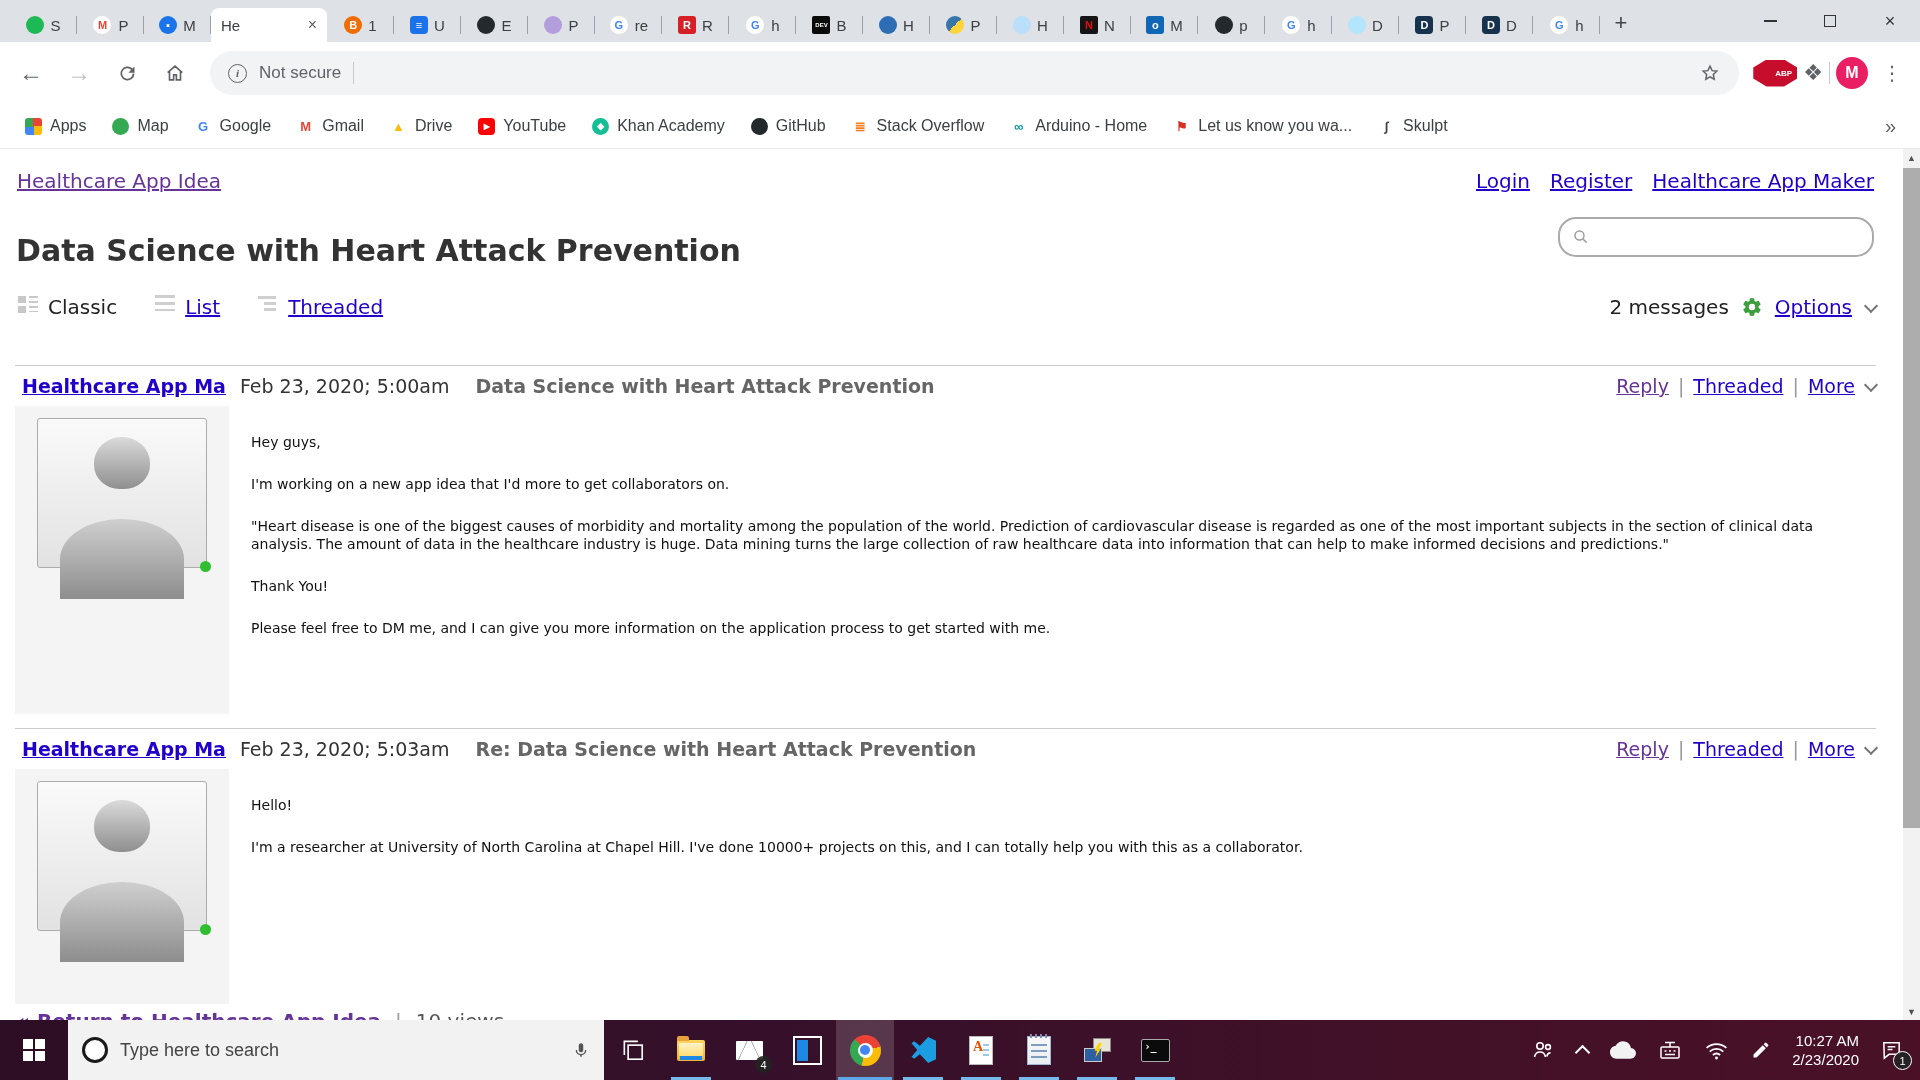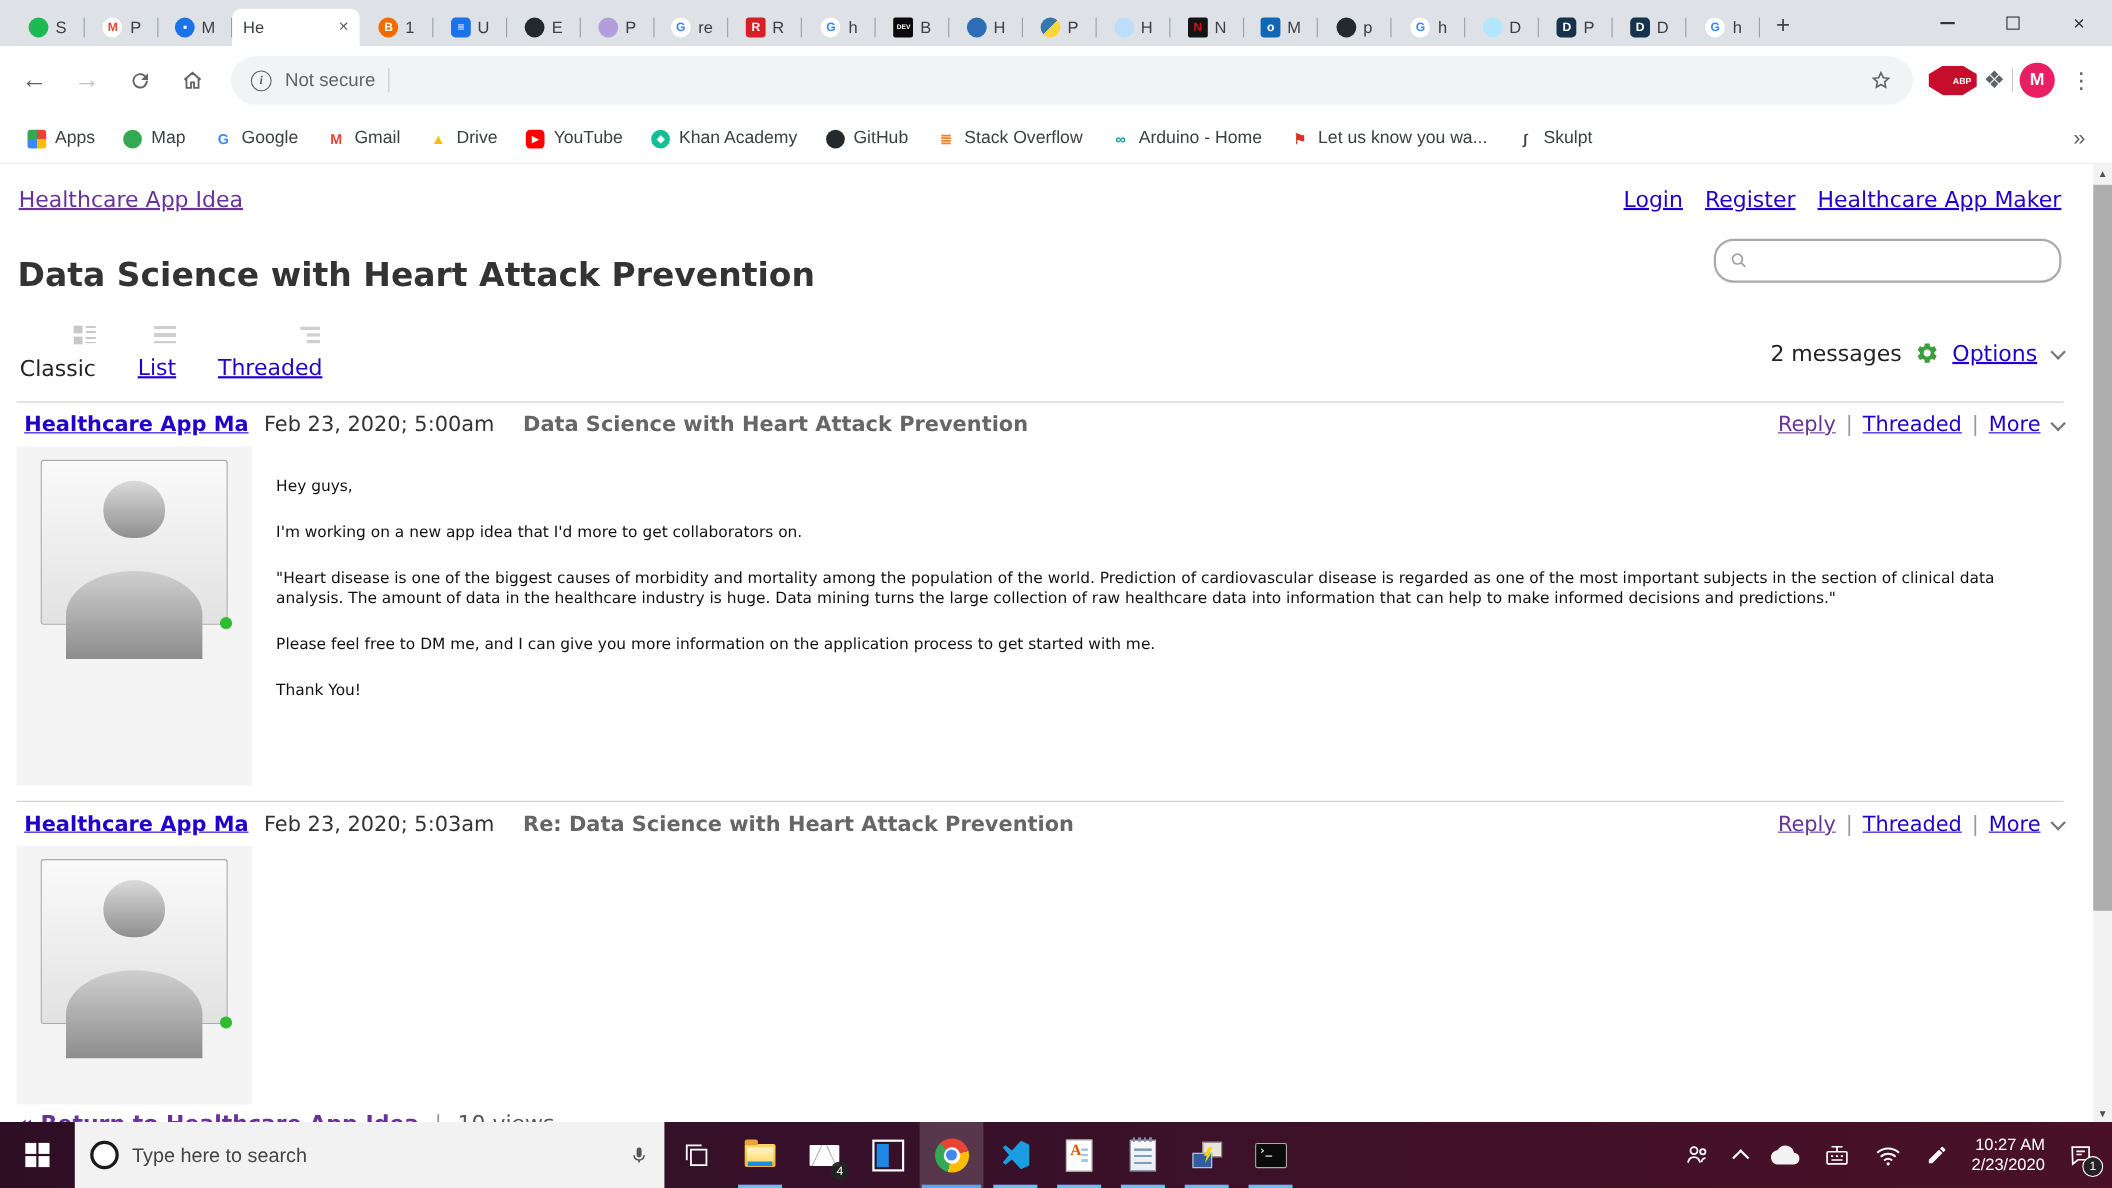--- a/index.html
+++ b/index.html
@@ -60,21 +60,21 @@
   a{text-decoration:underline;}
   .lnk{color:var(--link,#2200CC);cursor:pointer;}
   .vlnk{color:var(--visited-link,#663399);cursor:pointer;}
   .breadcrumb{position:absolute;top:20px;left:17px;font-size:20px;}
   .toplinks{position:absolute;top:20px;right:46px;display:flex;gap:20px;font-size:20px;}
   .pagetitle{position:absolute;top:64px;left:16px;font-size:30px;font-weight:bold;color:var(--title-text,#333);}
   .psearch{position:absolute;top:68px;right:46px;width:288px;height:36px;border:2px solid #AAA;
            border-radius:18px;display:flex;align-items:center;padding:0 12px;gap:8px;background:#fff;}
   .psearch input{border:none;outline:none;flex:1;font-size:17px;font-family:inherit;min-width:0;background:transparent;}
   .viewrow{position:absolute;top:146px;left:18px;right:44px;display:flex;align-items:center;font-size:20px;color:#222;}
-  .vmode{display:flex;align-items:flex-end;gap:10px;margin-right:38px;cursor:pointer;flex-direction:column;}
+  .vmode{display:flex;align-items:flex-start;gap:10px;margin-right:38px;cursor:pointer;}
   .ic-classic{width:20px;height:18px;background:
       linear-gradient(#C8C8C8,#C8C8C8) 0 1px/8px 7px,
       linear-gradient(#C8C8C8,#C8C8C8) 0 11px/8px 7px,
       repeating-linear-gradient(#C8C8C8 0 2px,transparent 2px 5px) 11px 1px/9px 16px;
       background-repeat:no-repeat;}
   .ic-list{width:20px;height:16px;background:repeating-linear-gradient(#CFCFCF 0 3px,transparent 3px 7px);}
   .ic-threaded{width:20px;height:16px;background:
       linear-gradient(#CFCFCF,#CFCFCF) 0 1px/18px 3px,
       linear-gradient(#CFCFCF,#CFCFCF) 6px 7px/12px 3px,
       linear-gradient(#CFCFCF,#CFCFCF) 6px 13px/12px 3px;background-repeat:no-repeat;}
@@ -472,22 +472,22 @@
               <span class="av-head"></span>
               <span class="av-body"></span>
               <span class="presence"></span>
             </div>
             <div class="posts-count">2 posts</div>
           </div>
           <div class="msg">
             <p>Hey guys,</p>
               <p>I'm working on a new app idea that I'd more to get collaborators on.</p>
               <p>"Heart disease is one of the biggest causes of morbidity and mortality among the population of the world. Prediction of cardiovascular disease is regarded as one of the most important subjects in the section of clinical data analysis. The amount of data in the healthcare industry is huge. Data mining turns the large collection of raw healthcare data into information that can help to make informed decisions and predictions."</p>
+              <p>Thank You!</p>
               <p>Please feel free to DM me, and I can give you more information on the application process to get started with me.</p>
-              <p>Thank You!</p>
           </div>
         </div>
       </div>
 
       <div class="post">
         <div class="post-head">
           <a class="p-author lnk">Healthcare App Ma</a>
           <span class="p-date">Feb 23, 2020; 5:03am</span>
           <span class="p-subject">Re: Data Science with Heart Attack Prevention</span>
           <span class="p-actions">
@@ -501,20 +501,24 @@
         </div>
         <div class="post-body body-2">
           <div class="avatar-cell">
             <div class="avatar-box">
               <span class="av-head"></span>
               <span class="av-body"></span>
               <span class="presence"></span>
             </div>
             <div class="posts-count">2 posts</div>
           </div>
+          <div class="msg">
+            <p>Hello!</p>
+              <p>I'm a researcher at University of North Carolina at Chapel Hill. I've done 10000+ projects on this, and I can totally help you with this as a collaborator.</p>
+          </div>
         </div>
       </div>
     </div>
 
     <div class="pfooter">
       <a class="ret vlnk">« Return to Healthcare App Idea</a>
       <span class="psep">|</span>
       <span class="views">10 views</span>
     </div>
   </div>

